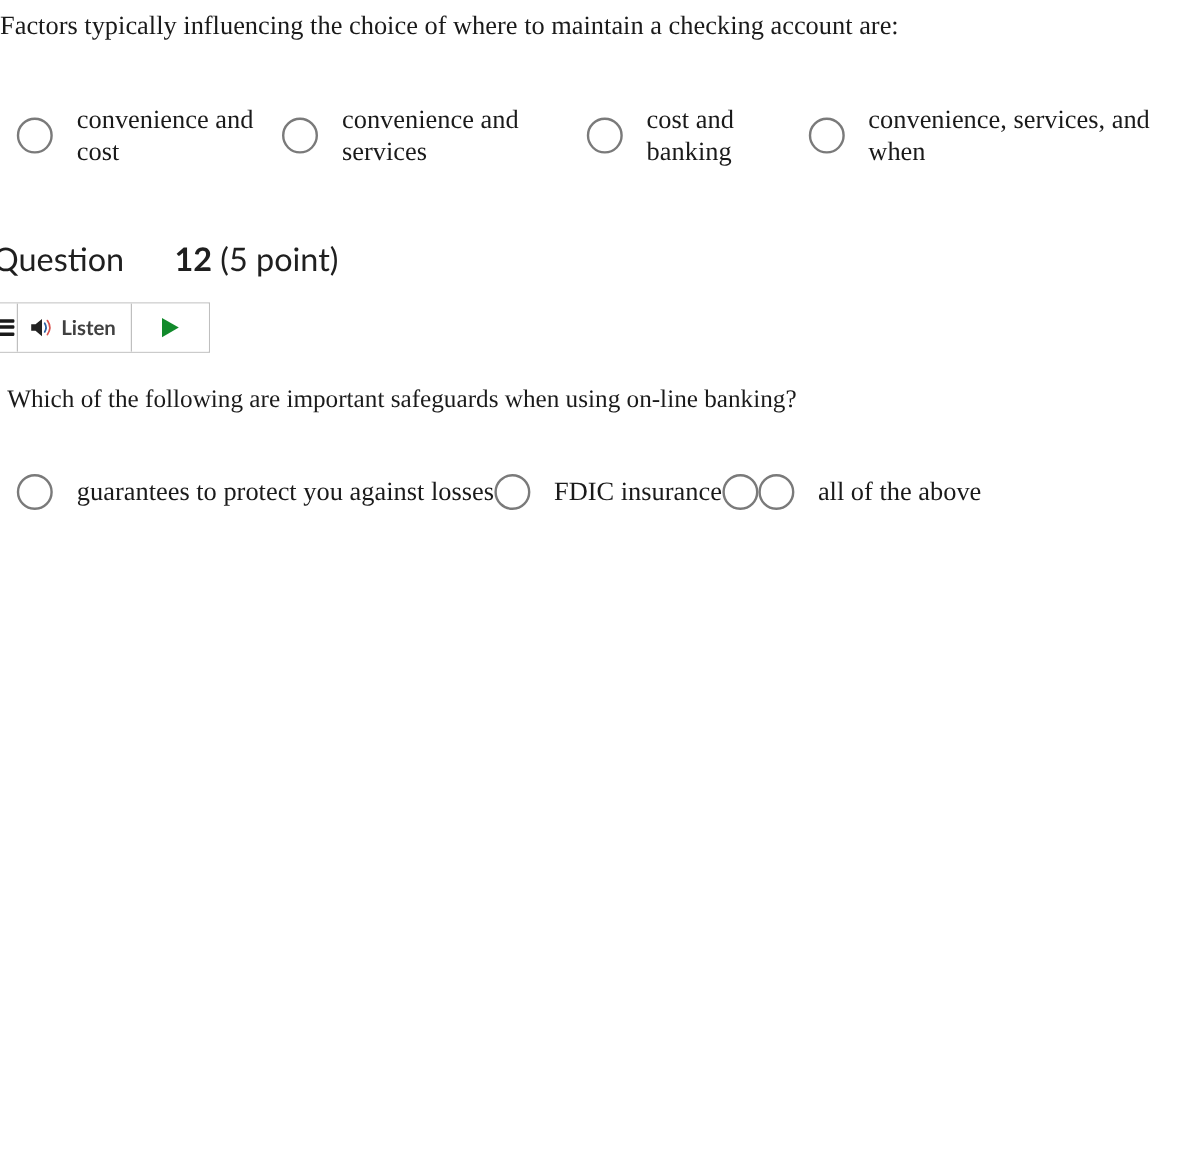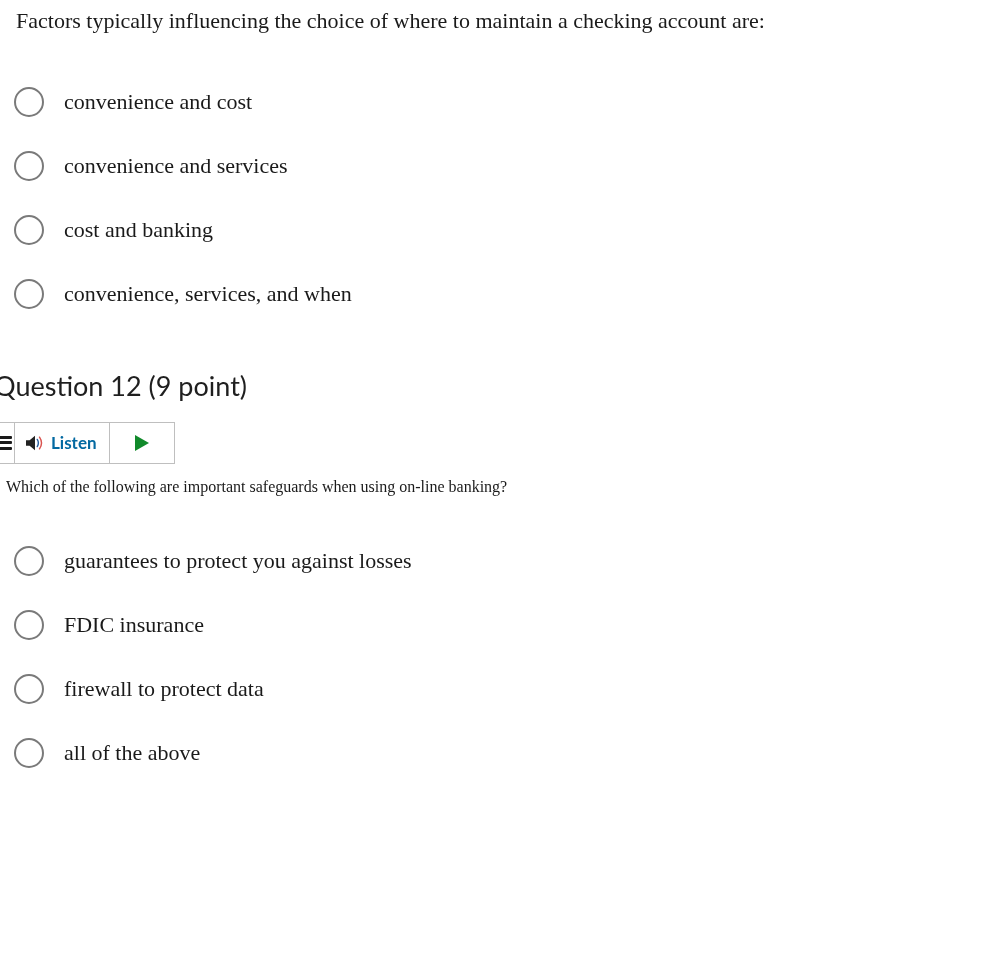--- a/index.html
+++ b/index.html
@@ -13,26 +13,25 @@
     background: #ffffff;
   }
   body {
     padding: 6px 8px 0 0;
     box-sizing: border-box;
   }
   .q-text {
     font-family: "Georgia", "Times New Roman", serif;
     font-size: 22px;
     line-height: 1.4;
-    margin: 0 0 50px 16px;
+    margin: 0 0 50px 0;
   }
   .options {
     display: flex;
-    flex-direction: column;
-    gap: 34px;
+    flex-direction: row;
     margin-left: 14px;
     margin-bottom: 60px;
   }
   .options.second {
     margin-bottom: 0;
   }
   .option {
     display: flex;
     align-items: center;
     gap: 20px;
@@ -54,21 +53,22 @@
 
   .q-header {
     font-family: "Lato", "Helvetica Neue", Arial, sans-serif;
     font-size: 27px;
     font-weight: 400;
     margin: 40px 0 20px 0;
     margin-left: -6px;
     color: #1f1f1f;
   }
   .q-header .qnum {
-    font-weight: 400;
+    font-weight: 700;
+    margin-left: 35px;
   }
   .q-header .pts {
     font-weight: 400;
   }
 
   .toolbar {
     display: flex;
     align-items: stretch;
     height: 42px;
     border: 1px solid #bfbfbf;
@@ -91,21 +91,21 @@
     width: 20px;
     padding: 0;
     margin-left: -1px;
     border-left: none;
   }
   .tb-listen {
     gap: 6px;
     font-family: "Lato", "Helvetica Neue", Arial, sans-serif;
     font-size: 17px;
     font-weight: 700;
-    color: #0369a1;
+    color: #404040;
     padding: 0 12px 0 10px;
   }
   .tb-play {
     width: 44px;
   }
 
   
   .icon-menu {
     width: 16px;
     height: 14px;
@@ -127,23 +127,23 @@
   .icon-play {
     width: 0;
     height: 0;
     border-top: 8px solid transparent;
     border-bottom: 8px solid transparent;
     border-left: 14px solid #118a2b;
   }
 
   .q2-text {
     font-family: "Georgia", "Times New Roman", serif;
-    font-size: 16px;
+    font-size: 21px;
     line-height: 1.4;
-    margin: 12px 0 48px 6px;
+    margin: 24px 0 48px 6px;
   }
 </style>
 </head>
 <body>
 
 <div class="q-text">Factors typically influencing the choice of where to maintain a checking account are:</div>
 
 <div class="options">
   <div class="option">
     <span class="radio"></span>
@@ -159,21 +159,21 @@
   </div>
   <div class="option">
     <span class="radio"></span>
     <span class="option-label">convenience, services, and when</span>
   </div>
 </div>
 
 <div class="q-header">
   <span>Question</span>
   <span class="qnum">12</span>
-  <span class="pts">(9 point)</span>
+  <span class="pts">(5 point)</span>
 </div>
 
 <div class="toolbar">
   <div class="tb-cell tb-menu">
     <span class="icon-menu">
       <span></span>
         <span></span>
         <span></span>
     </span>
   </div>
@@ -196,19 +196,18 @@
   <div class="option">
     <span class="radio"></span>
     <span class="option-label">guarantees to protect you against losses</span>
   </div>
   <div class="option">
     <span class="radio"></span>
     <span class="option-label">FDIC insurance</span>
   </div>
   <div class="option">
     <span class="radio"></span>
-    <span class="option-label">firewall to protect data</span>
   </div>
   <div class="option">
     <span class="radio"></span>
     <span class="option-label">all of the above</span>
   </div>
 </div>
 
 </body></html>

